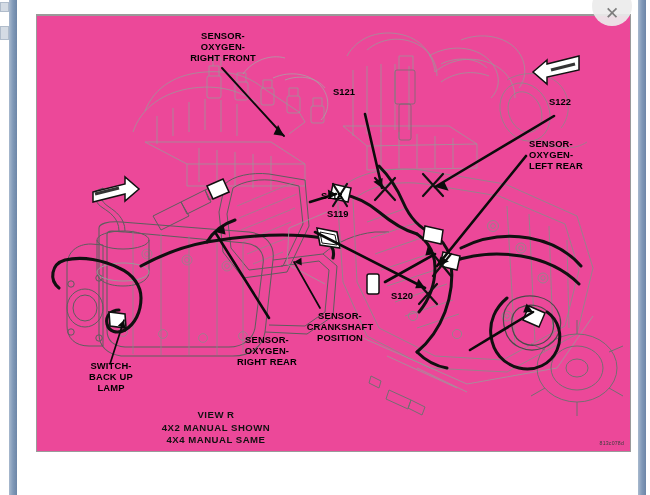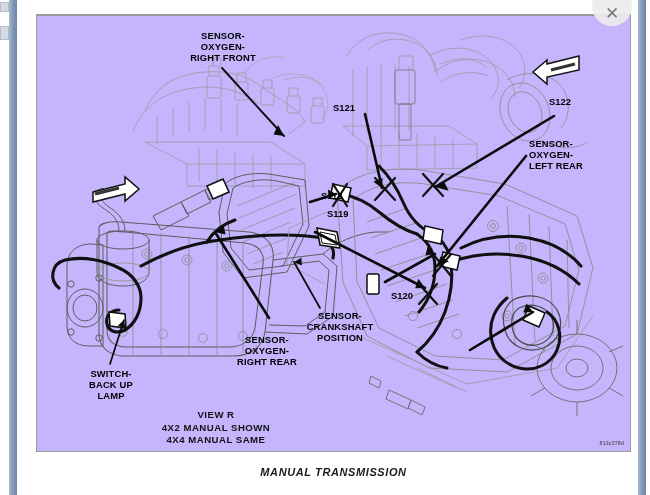--- a/index.html
+++ b/index.html
@@ -81,21 +81,21 @@
     width: 595px; height: 438px;
     background: #ffffff;
     border: 1px solid #9a9a9a;
     border-top-width: 2px;
     overflow: hidden;
   }
 
   .fig-surface {
     position: absolute;
     inset: 0;
-    background: #c4b5fd;
+    background: #ec4899;
   }
 
   
   .caption {
     position: absolute;
     left: 36px; top: 466px;
     width: 595px;
     text-align: center;
     font-family: "Liberation Sans", sans-serif;
     font-style: italic;
@@ -479,40 +479,39 @@
 RIGHT FRONT</div>
 
       <div class="callout c-center" style="left:178px; top:318px; width:104px;">SENSOR-
 OXYGEN-
 RIGHT REAR</div>
 
       <div class="callout c-center" style="left:256px; top:294px; width:94px;">SENSOR-
 CRANKSHAFT
 POSITION</div>
 
-      <div class="callout c-center" style="left:36px; top:352px; width:76px;">SWITCH-
+      <div class="callout c-center" style="left:36px; top:344px; width:76px;">SWITCH-
 BACK UP
 LAMP</div>
 
       <div class="callout c-left" style="left:492px; top:122px; width:92px;">SENSOR-
 OXYGEN-
 LEFT REAR</div>
 
 
-      <div class="stag" style="left:296px; top:86px;text-align:center;">S121</div>
+      <div class="stag" style="left:296px; top:70px;text-align:center;">S121</div>
       <div class="stag" style="left:512px; top:80px;">S122</div>
       <div class="stag" style="left:284px; top:174px;">S118</div>
       <div class="stag" style="left:290px; top:192px;">S119</div>
       <div class="stag" style="left:354px; top:274px;">S120</div>
 
       <div class="viewnote" style="left:94px; top:378px; width:170px;">VIEW R
 4X2  MANUAL  SHOWN
 4X4  MANUAL  SAME</div>
 
 
       <div class="fignum">813c078d</div>
 
     </div>
   </div>
 
-  <div class="caption">MANUAL TRANSMISSION</div>
 
 </div>
 
 </body></html>

